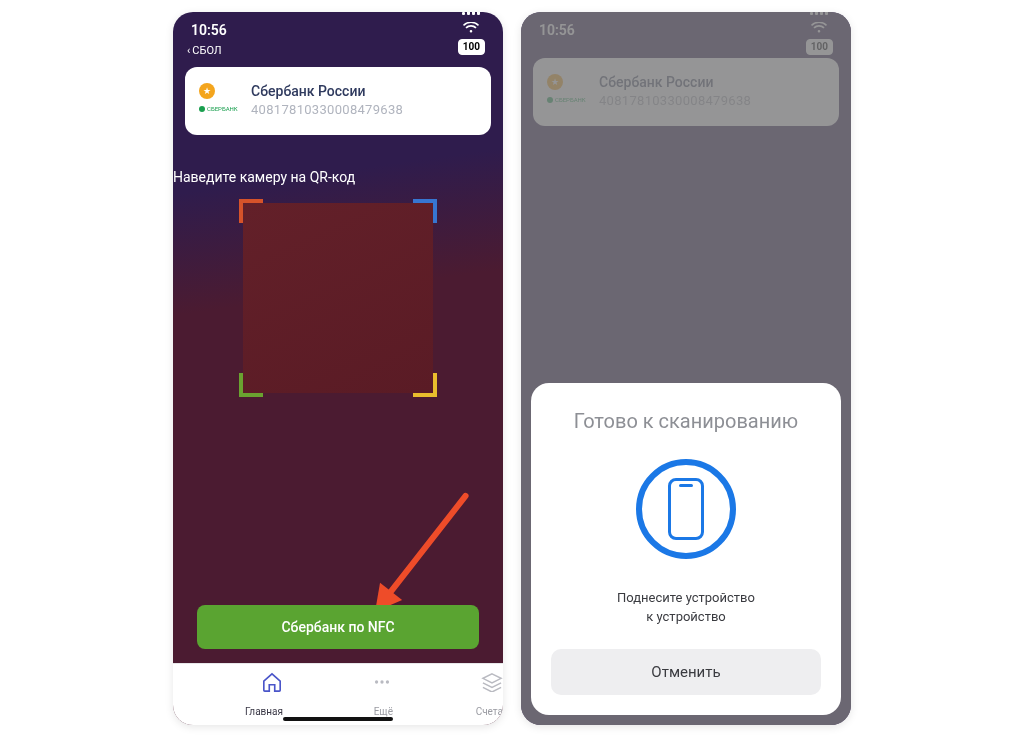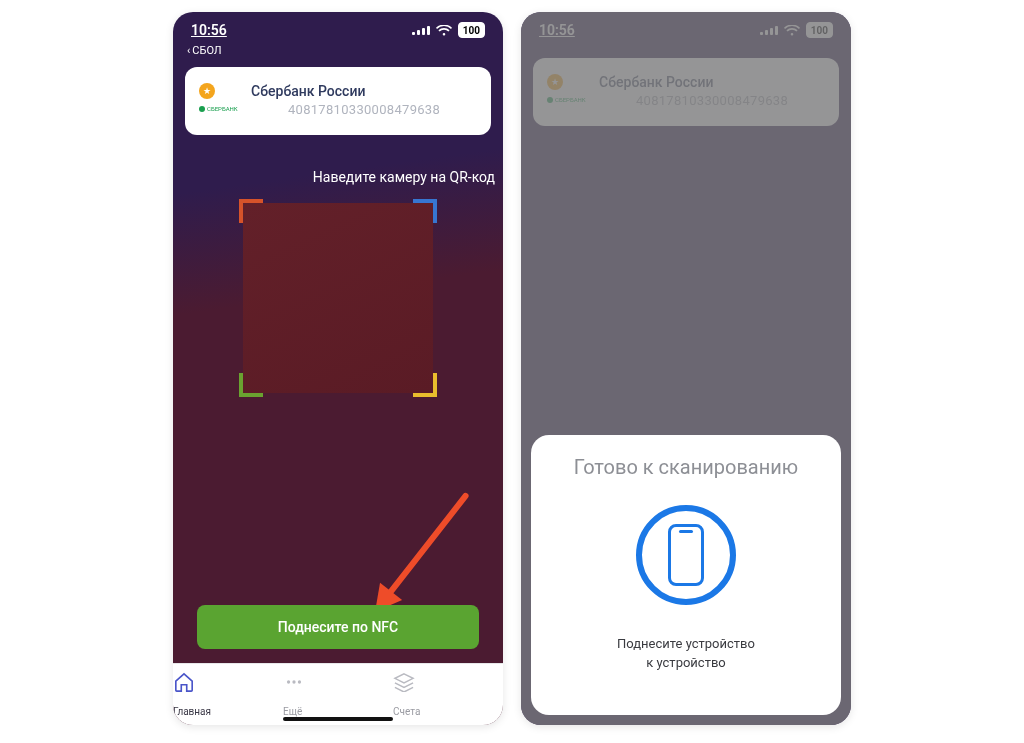--- a/index.html
+++ b/index.html
@@ -2,42 +2,42 @@
 <html><head>
   <meta charset="utf-8">
   <style>
     * { margin: 0; padding: 0; box-sizing: border-box; font-family: -apple-system, BlinkMacSystemFont, 'Segoe UI', Roboto, Helvetica, Arial, sans-serif; }
     body { background: #fff; padding: 12px; display: flex; gap: 18px; justify-content: center; align-items: flex-start; }
     .phone { width: 330px; height: 713px; border-radius: 20px; overflow: hidden; position: relative; box-shadow: 0 2px 8px rgba(0,0,0,0.10); }
     .phone-a { background: linear-gradient(172deg, #2f1c4d 0%, #2f1c4d 24%, #4b1b31 40%, #4b1b31 60%); }
     .phone-b { background: #2f1c4d; }
 
     
-    .status-bar { height: 36px; display: flex; align-items: center; justify-content: space-between; padding: 0 18px; color: #fff; font-size: 14px; font-weight: 600; position: relative; z-index:3;text-decoration:underline; }
+    .status-bar { height: 36px; display: flex; align-items: center; justify-content: space-between; padding: 0 18px; color: #fff; font-size: 14px; font-weight: 600; position: relative; z-index:3; }
     .sb-left { display:flex; align-items:center; gap:6px; }
-    .sb-right { display: flex; align-items: center; gap: 6px; }
+    .sb-right { display: flex; align-items: center; gap: 6px; flex-direction: column; }
     .back-label { font-size: 11px; font-weight: 400; margin-top: 2px; display:flex; align-items:center; gap:2px;}
     .sig-dots { display: inline-flex; gap: 2px; align-items: flex-end; }
     .sig-dots span { width: 3px; background: #fff; border-radius: 1px; }
     .d1{height:3px}.d2{height:5px}.d3{height:7px}.d4{height:9px}
     .wifi { width: 16px; height: 12px; position: relative; }
     .wifi svg { width:16px; height:12px; }
     .batt { display: flex; align-items: center; gap: 2px; border: 1px solid #fff; border-radius: 4px; padding: 0 4px; height: 16px; font-size: 10px; font-weight:700; background:#fff; color:#000; }
 
     
     .card { margin: 10px 12px 0; background: #fff; border-radius: 12px; padding: 16px 14px 18px; display: flex; gap: 12px; position: relative; z-index:3; }
     .card-star { width: 16px; height: 16px; border-radius: 50%; background: #f4a51d; display: flex; align-items: center; justify-content: center; font-size: 9px; color:#fff; }
     .card-logo { width: 40px; margin-top: 6px; font-size: 6px; color: #1a9f4f; display:flex; align-items:center; gap:2px;}
     .card-logo-circle{width:6px;height:6px;border-radius:50%;background:#1a9f4f;}
     .card-info { flex: 1; display: flex; flex-direction: column; gap: 3px; }
     .card-title { color: #2f3a5e; font-size: 14px; font-weight: 500; }
-    .card-number { color: #b0b4be; font-size: 13px; letter-spacing: 0.3px; text-align: center; }
-
-    
-    .qr-area { padding: 34px 8px 0; text-align: right; color: #fff; border-radius: 28px; }
+    .card-number { color: #b0b4be; font-size: 13px; letter-spacing: 0.3px; }
+
+    
+    .qr-area { padding: 34px 0 0; text-align: left; color: #fff; border-radius: 28px; }
     .qr-hint { font-size: 14px; margin-bottom: 18px; }
     .qr-frame { width: 190px; height: 190px; margin: 0 auto; position: relative; background: linear-gradient(155deg,#632029 0%, #5a1b25 100%); }
     .corner { position: absolute; width: 24px; height: 24px; }
     .corner::before, .corner::after { content: ''; position: absolute; background: currentColor; }
     .corner::before { width: 24px; height: 4px; }
     .corner::after { width: 4px; height: 24px; }
     .c-tl { top: -4px; left: -4px; color: #d6532a; } .c-tl::before{top:0;left:0}.c-tl::after{top:0;left:0}
     .c-tr { top: -4px; right: -4px; color: #3776d1; } .c-tr::before{top:0;right:0}.c-tr::after{top:0;right:0}
     .c-bl { bottom: -4px; left: -4px; color: #6aa230; } .c-bl::before{bottom:0;left:0}.c-bl::after{bottom:0;left:0}
     .c-br { bottom: -4px; right: -4px; color: #e9bd2d; } .c-br::before{bottom:0;right:0}.c-br::after{bottom:0;right:0}
@@ -46,33 +46,33 @@
     .arrow { position: absolute; left: 252px; top: 468px; transform: rotate(38deg); }
     .arrow-line { width: 6px; height: 128px; background: #ee4c29; border-radius: 3px; }
     .arrow-head { width: 0; height: 0; border-left: 14px solid transparent; border-right: 14px solid transparent; border-top: 26px solid #ee4c29; position: absolute; bottom: -22px; left: -11px; }
 
     
     .nfc-wrap { position: absolute; bottom: 76px; left: 0; right: 0; padding: 0 24px; }
     .nfc-btn { width: 100%; background: #5aa431; color: #fff; border: none; border-radius: 8px; padding: 14px 0; font-size: 14px; font-weight: 500; cursor: pointer; }
 
     
     .bottom-nav { position: absolute; bottom: 0; left: 0; right: 0; height: 62px; background: #fff; display: flex; border-top: 1px solid #e7e7e9; }
-    .nav-item { flex: 1; display: flex; flex-direction: column; align-items: flex-start; justify-content: center; gap: 14px; cursor: pointer; }
+    .nav-item { flex: 1; display: flex; flex-direction: column; align-items: flex-end; justify-content: center; gap: 14px; cursor: pointer; }
     .nav-icon { width: 22px; height: 20px; display:flex; align-items:center; justify-content:center;}
     .nav-label { font-size: 10px; color: #9a9ba2; }
     .nav-item.active .nav-label { color: #3a3846; }
     .home-ind { position: absolute; bottom: 4px; left:50%; transform:translateX(-50%); width: 110px; height: 4px; border-radius: 3px; background: #111; }
 
     
     .dim-overlay { position: absolute; inset: 0; background: rgba(122,122,124,0.80); z-index: 2; }
     .phone-b .status-bar, .phone-b .card { position: relative; z-index: 1; }
     .phone-b .card { background:#fff; }
     .phone-b .card-title{color:#4f566e}.phone-b .card-number{color:#a9abb3}
 
-    .sheet { position: absolute; left: 10px; right: 10px; bottom: 10px; background: #fff; border-radius: 18px; z-index: 4; padding: 20px 20px 20px; text-align: center; }
+    .sheet { position: absolute; left: 10px; right: 10px; bottom: 10px; background: #fff; border-radius: 18px; z-index: 4; padding: 26px 20px 20px; text-align: center; }
     .sheet-title { color: #8d8f95; font-size: 20px; margin-bottom: 26px; }
     .nfc-circle { width: 100px; height: 100px; border: 6px solid #1b78e6; border-radius: 50%; margin: 0 auto 30px; display: flex; align-items: center; justify-content: center; }
     .nfc-phone { width: 36px; height: 62px; border: 3px solid #1b78e6; border-radius: 8px; position: relative; }
     .nfc-phone::before { content:''; position:absolute; top:3px; left:50%; transform:translateX(-50%); width:14px; height:3px; background:#1b78e6; border-radius:2px;}
     .sheet-sub { font-size: 13px; color: #3a3b40; line-height: 1.45; margin-bottom: 22px; margin-top: 26px; }
     .sheet-cancel { width: 100%; padding: 14px 0; background: #eeeef0; color: #3a3b40; border: none; border-radius: 10px; font-size: 15px; cursor: pointer; }
   </style>
 </head>
 <body>
 
@@ -125,21 +125,21 @@
       <div class="corner c-br"></div>
     </div>
   </div>
 
   <div class="arrow">
     <div class="arrow-line"></div>
     <div class="arrow-head"></div>
   </div>
 
   <div class="nfc-wrap">
-    <button class="nfc-btn">Поднесите по NFC</button>
+    <button class="nfc-btn">Сбербанк по NFC</button>
   </div>
 
   <div class="bottom-nav">
     <div class="nav-item active">
       <span class="nav-icon">
         <svg width="22" height="20" viewBox="0 0 24 22">
             <path d="M3 10l9-8 9 8v10a1 1 0 01-1 1h-5v-7h-6v7H4a1 1 0 01-1-1V10z" fill="none" stroke="#4a55c9" stroke-width="1.8"></path>
           </svg>
       </span>
       <span class="nav-label">Главная</span>
@@ -204,14 +204,15 @@
 
   <div class="sheet">
     <div class="sheet-title">Готово к сканированию</div>
     <div class="nfc-circle">
       <div class="nfc-phone"></div>
     </div>
     <div class="sheet-sub">
       <span>Поднесите устройство</span><br>
       <span>к устройство</span>
     </div>
+    <button class="sheet-cancel">Отменить</button>
   </div>
 </div>
 
 </body></html>

